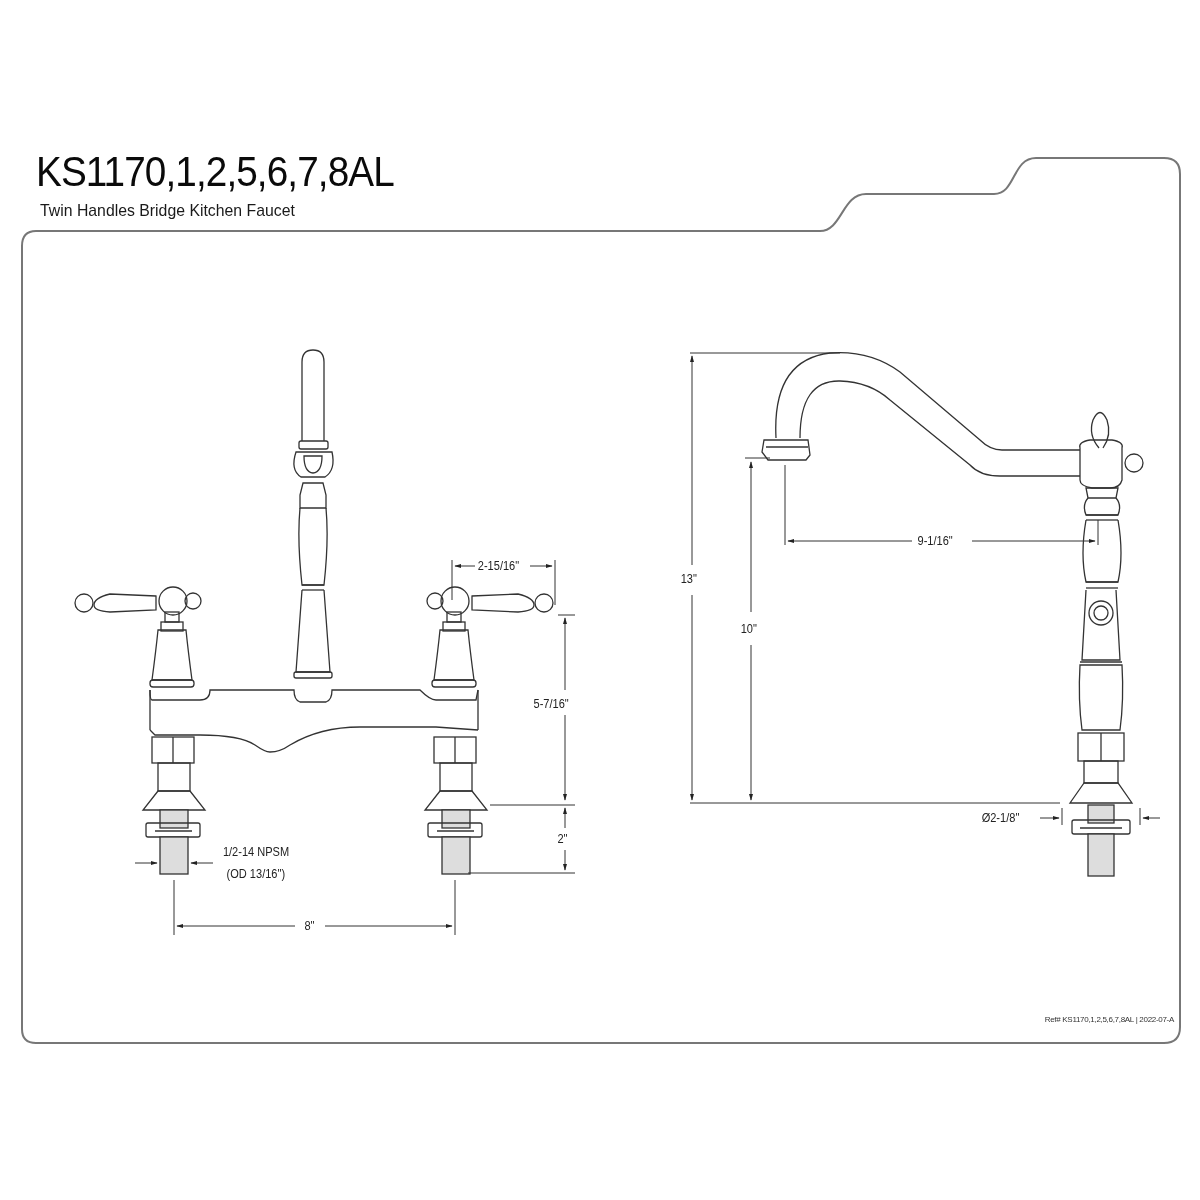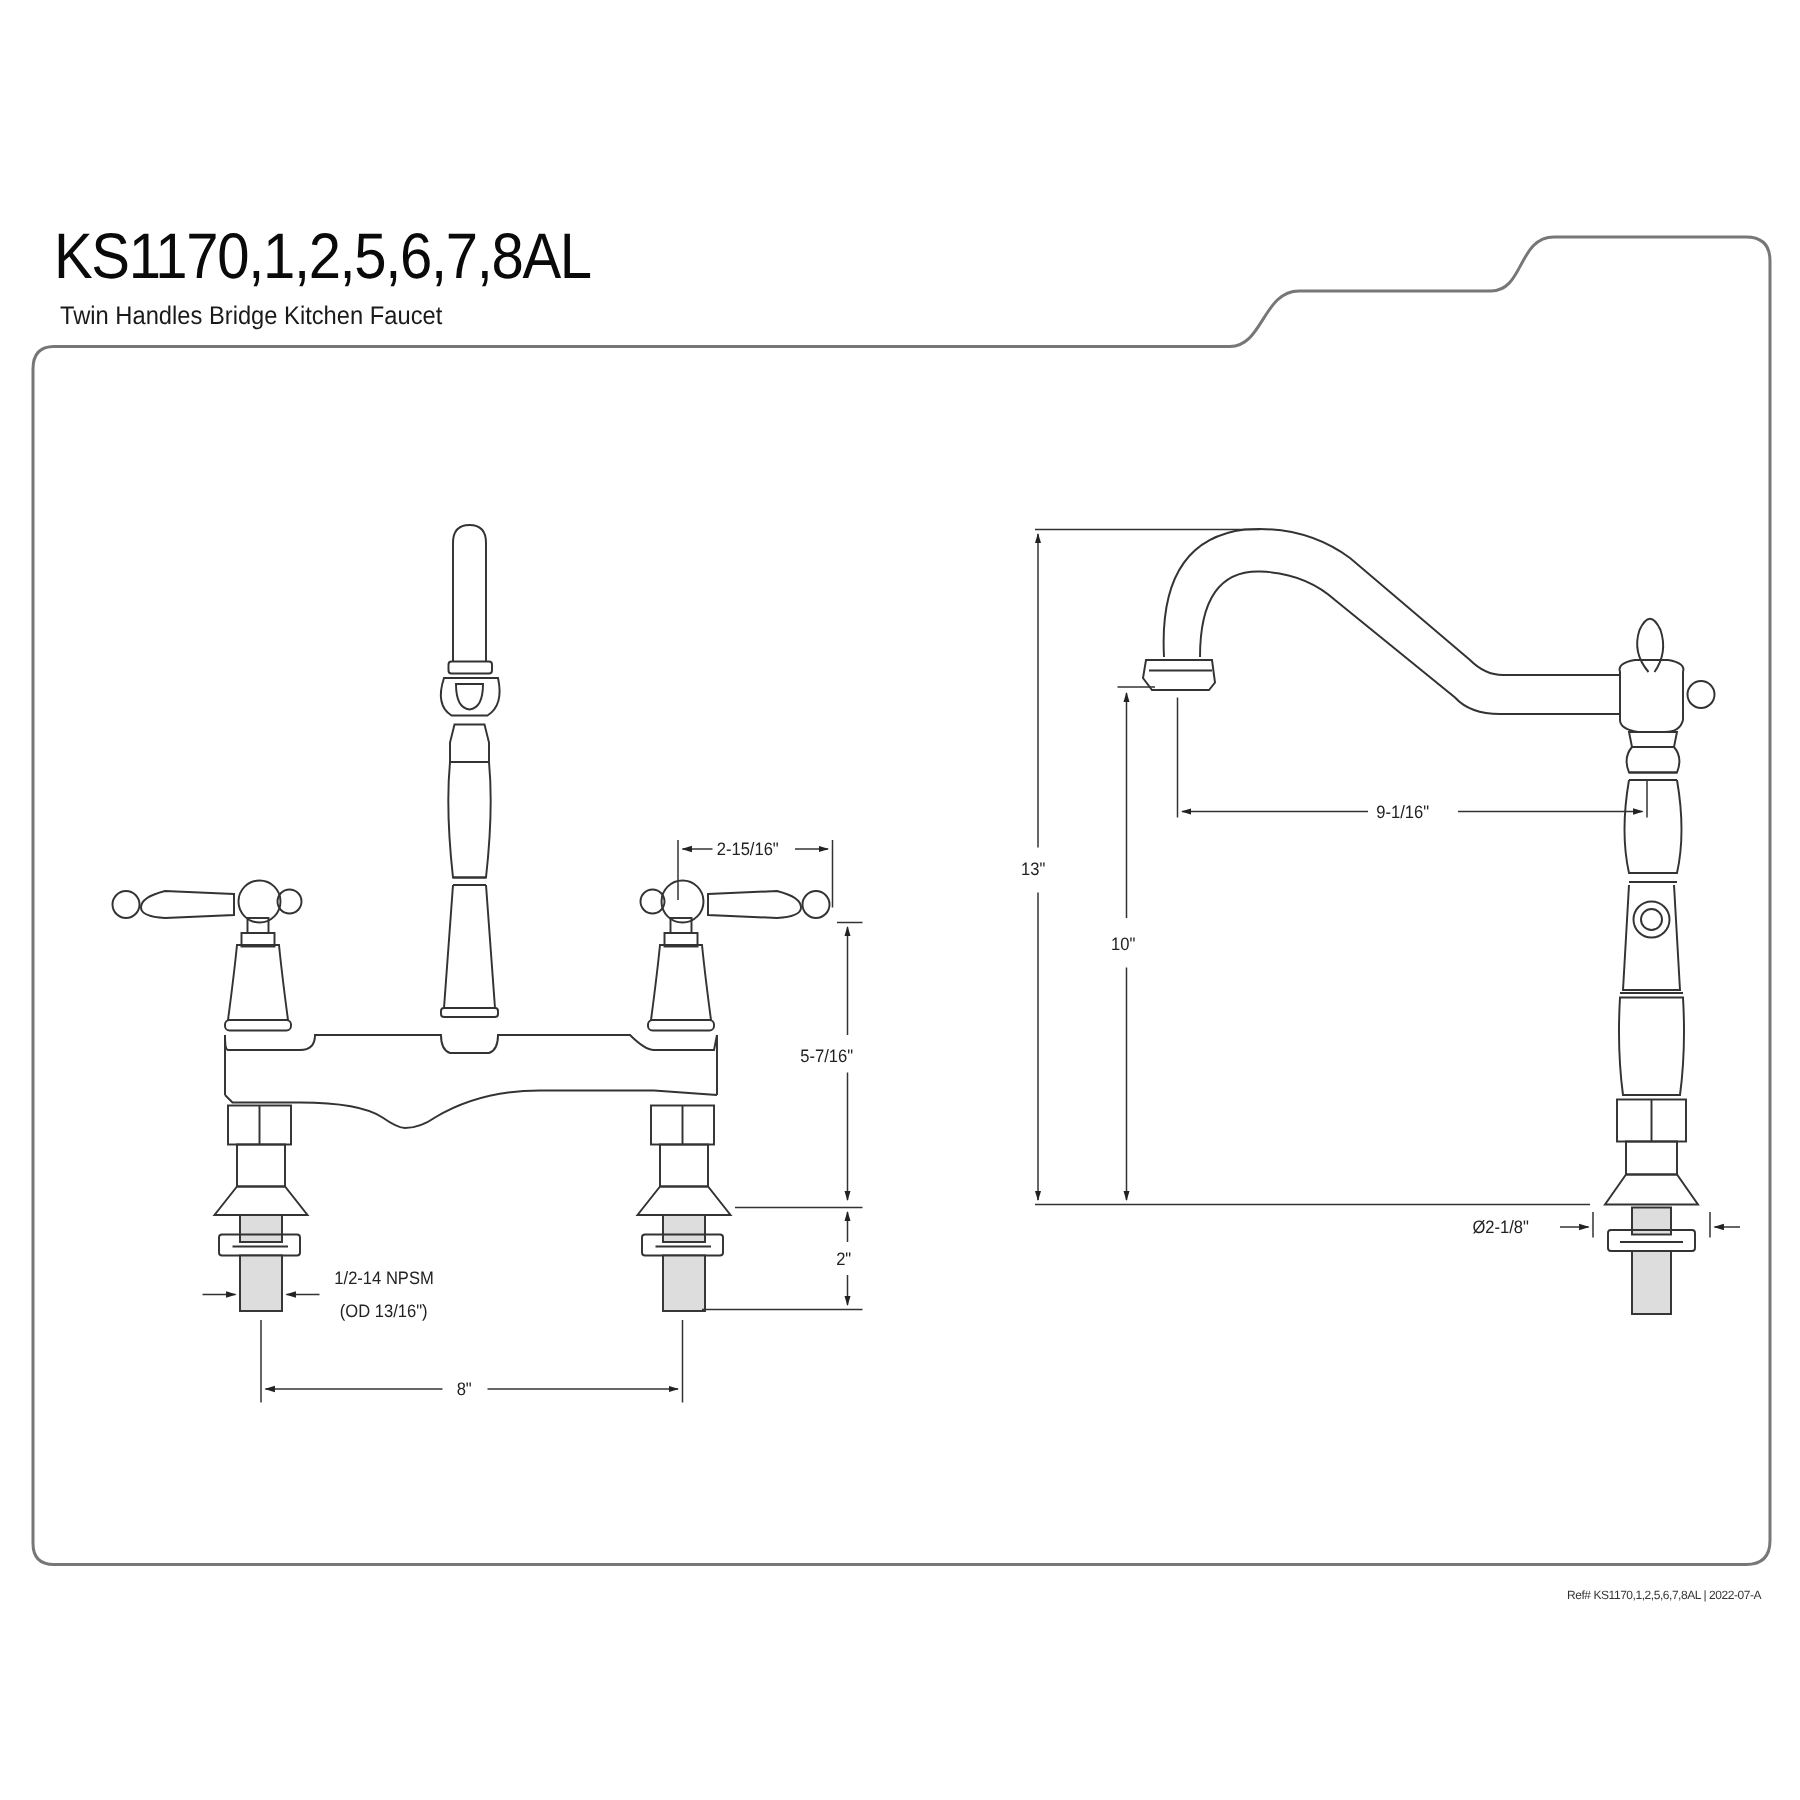--- a/index.html
+++ b/index.html
@@ -6,21 +6,21 @@
   body { width: 1200px; height: 1200px; position: relative; overflow: hidden;
          font-family: "Liberation Sans", sans-serif; color: #111; }
   .title { position: absolute; left: 36px; top: 148px; font-size: 43px; line-height: 46px;
            letter-spacing: -1px; transform: scaleX(0.9); transform-origin: left top; color: #0a0a0a; }
   .subtitle { position: absolute; left: 40px; top: 201px; font-size: 17px; line-height: 20px;
               color: #1a1a1a; transform: scaleX(0.93); transform-origin: left top; }
   svg.drawing { position: absolute; left: 0; top: 0; }
   .dim { position: absolute; font-size: 12px; line-height: 14px; color: #222; white-space: nowrap;
          background: #fff; padding: 0 2px; transform: scaleX(0.92); }
   .ref { position: absolute; right: 26px; top: 1015px; font-size: 8px; color: #333; white-space: nowrap;
-         letter-spacing: -0.3px; margin-top: 44px; }
+         letter-spacing: -0.3px; }
 </style>
 </head>
 <body>
 
 <div class="title">KS1170,1,2,5,6,7,8AL</div>
 <div class="subtitle">Twin Handles Bridge Kitchen Faucet</div>
 
 <svg class="drawing" width="1200" height="1200" viewBox="0 0 1200 1200" xmlns="http://www.w3.org/2000/svg">
   <defs>
     <marker id="arr" viewBox="0 0 10 10" refX="9" refY="5" markerWidth="7" markerHeight="7" orient="auto-start-reverse">

